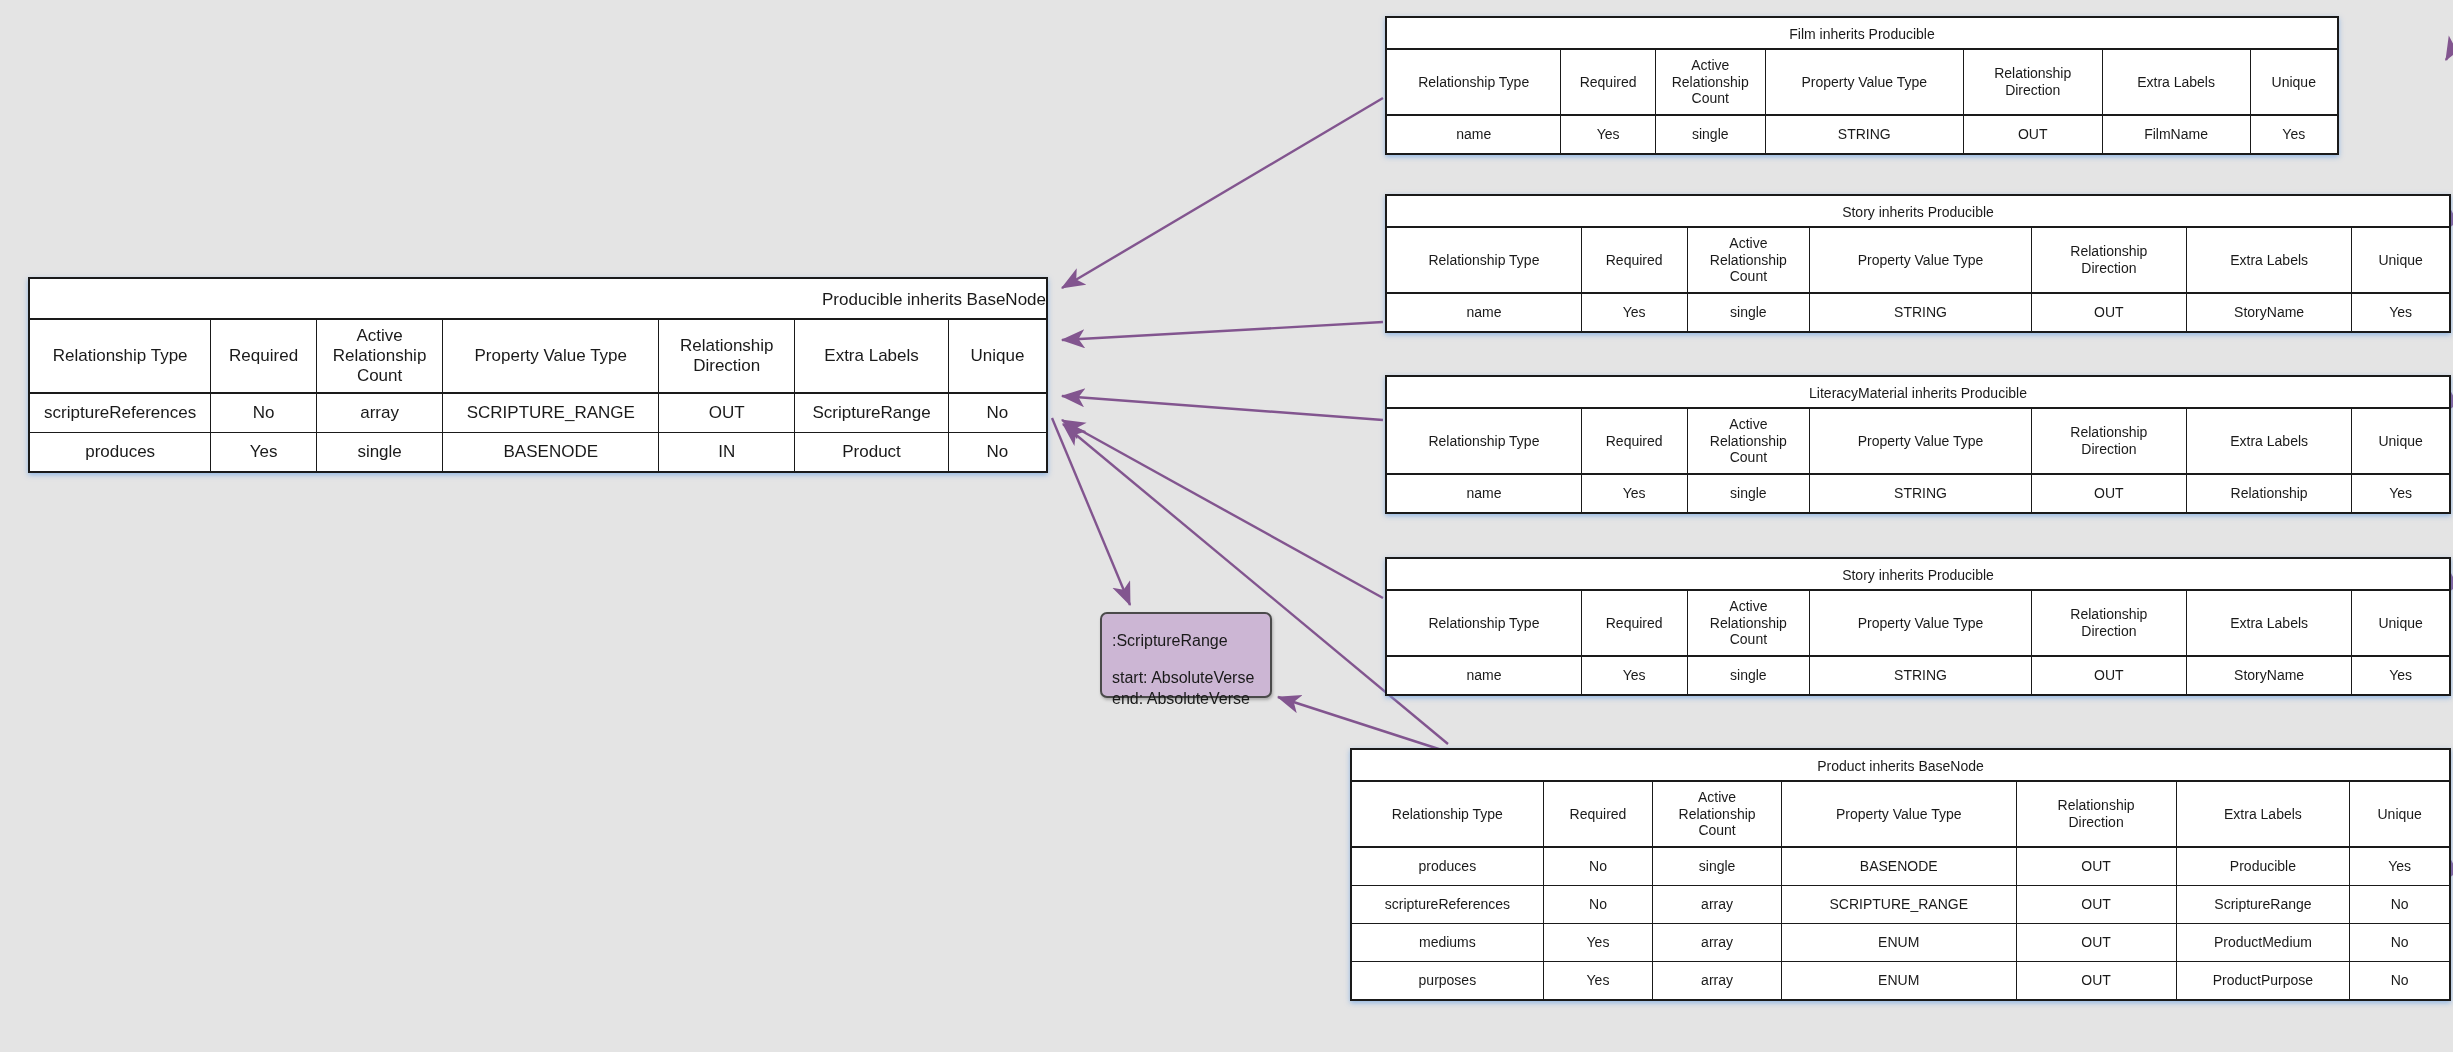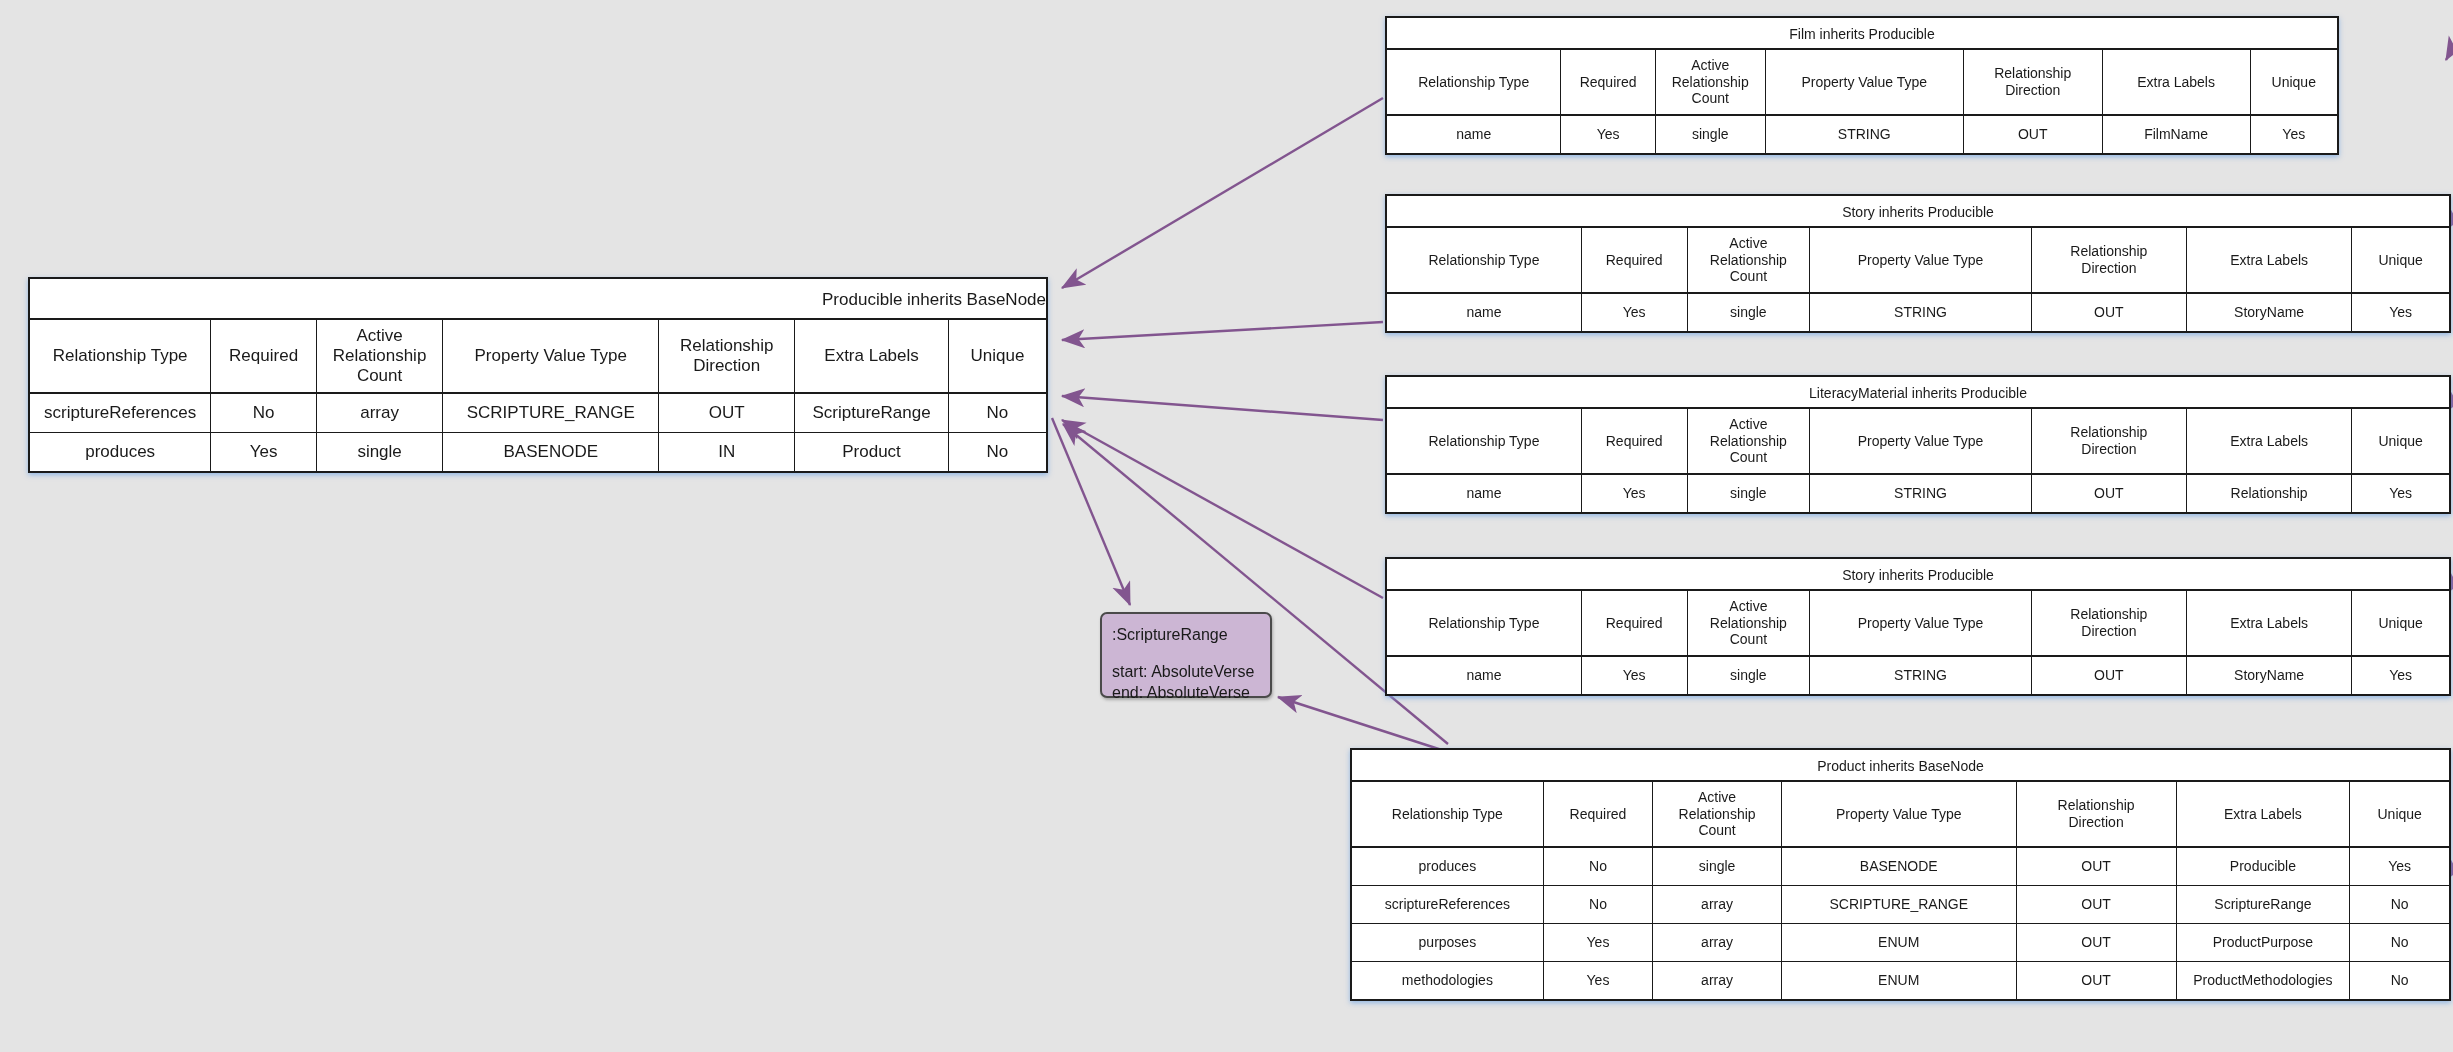--- a/index.html
+++ b/index.html
@@ -84,21 +84,21 @@
   .tbl-sm td { font-size: 14px; height: 33px; padding: 2px 3px; }
 
   
   .inst-node {
     background: #ccb6d4;
     border: 2px solid #4a4a4a;
     border-radius: 7px;
     box-shadow: 1px 2px 3px rgba(60,60,60,0.35);
     color: #1a1a1a;
     font-size: 16px;
-    padding: 10px 10px 8px 10px;
+    padding: 16px 10px 8px 10px;
     box-sizing: border-box;
     line-height: 1.32;
   }
   .inst-title { margin-bottom: 16px; white-space: nowrap; }
   .inst-attr { white-space: nowrap; }
 </style>
 </head>
 <body>
 
 <div id="canvas">
@@ -356,35 +356,35 @@
           <tr>
             <td>scriptureReferences</td>
             <td>No</td>
             <td>array</td>
             <td>SCRIPTURE_RANGE</td>
             <td>OUT</td>
             <td>ScriptureRange</td>
             <td>No</td>
           </tr>
           <tr>
-            <td>purposes</td>
+            <td>mediums</td>
             <td>Yes</td>
             <td>array</td>
             <td>ENUM</td>
             <td>OUT</td>
-            <td>ProductPurpose</td>
-            <td>No</td>
-          </tr>
-          <tr>
-            <td>methodologies</td>
+            <td>ProductMedium</td>
+            <td>No</td>
+          </tr>
+          <tr>
+            <td>purposes</td>
             <td>Yes</td>
             <td>array</td>
             <td>ENUM</td>
             <td>OUT</td>
-            <td>ProductMethodologies</td>
+            <td>ProductPurpose</td>
             <td>No</td>
           </tr>
         </tbody>
       </table>
     </div>
     <div class="node inst-node" style="left: 1100px; top: 612px; width: 172px; height: 86px;">
       <div class="inst-title">:ScriptureRange</div>
       <div class="inst-attr">start: AbsoluteVerse</div>
       <div class="inst-attr">end: AbsoluteVerse</div>
     </div>

